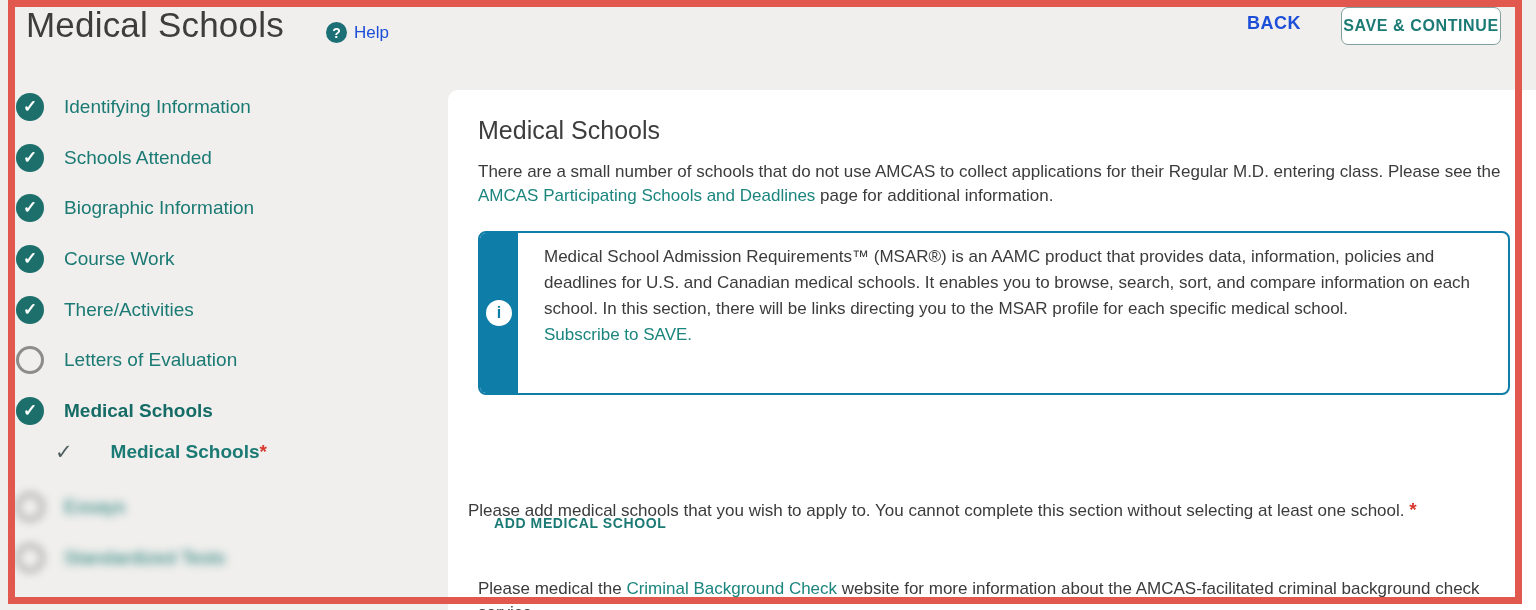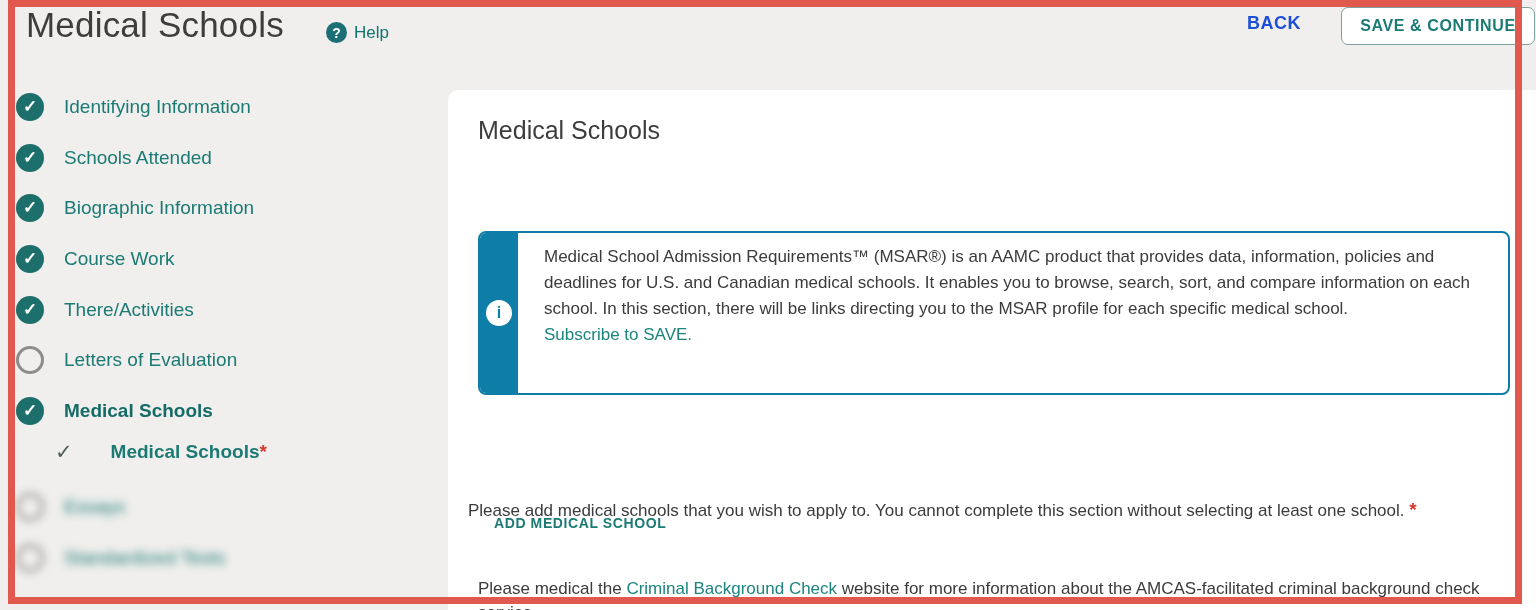--- a/index.html
+++ b/index.html
@@ -21,31 +21,31 @@
   .help-wrap {
     position: absolute; left: 326px; top: 22px;
     display: flex; align-items: center; gap: 7px; cursor: pointer;
   }
   .help-icon {
     width: 21px; height: 21px; border-radius: 50%;
     background: #1b6f75; color: #ffffff;
     font-size: 14px; font-weight: bold;
     display: flex; align-items: center; justify-content: center;
   }
-  .help-label { color: #0f766e; font-size: 17px; font-weight: 400; }
+  .help-label { color: #1d4ed8; font-size: 17px; font-weight: 400; }
 
   .back-btn {
     position: absolute; left: 1247px; top: 13px;
     background: none; border: none; cursor: pointer;
     color: #1d4ed8; font-family: inherit;
     font-size: 18px; font-weight: bold; letter-spacing: 0.5px;
   }
   .save-btn {
     position: absolute; left: 1341px; top: 7px;
-    width: 194px; height: 38px;
+    width: 160px; height: 38px;
     background: #ffffff;
     border: 1.5px solid #7fa09d; border-radius: 7px;
     color: #1b7a74; font-family: inherit;
     font-size: 16px; font-weight: bold; letter-spacing: 0.6px;
     cursor: pointer;
   }
 
   
   .sidebar { position: absolute; left: 0; top: 90px; width: 448px; bottom: 0; }
   .nav-item {
@@ -182,20 +182,21 @@
     <span class="empty-circle"></span>
     <span class="nav-label">Standardized Tests</span>
   </div>
 
 </nav>
 
 <main class="panel">
 
   <h2 class="panel-heading">Medical Schools</h2>
 
+  <p class="body-text intro-text"><span>There are a small number of schools that do not use AMCAS to collect applications for their Regular M.D. entering class. Please see the </span><span class="inline-link">AMCAS Participating Schools and Deadlines</span><span> page for additional information.</span></p>
 
   <div class="info-box">
     <div class="info-stripe">
       <span class="info-icon">i</span>
     </div>
     <div class="info-content">
       <span>Medical School Admission Requirements™ (MSAR®) is an AAMC product that provides data, information, policies and deadlines for U.S. and Canadian medical schools. It enables you to browse, search, sort, and compare information on each school. In this section, there will be links directing you to the MSAR profile for each specific medical school.</span><br>
       <span class="inline-link">Subscribe to SAVE.</span>
     </div>
   </div>

